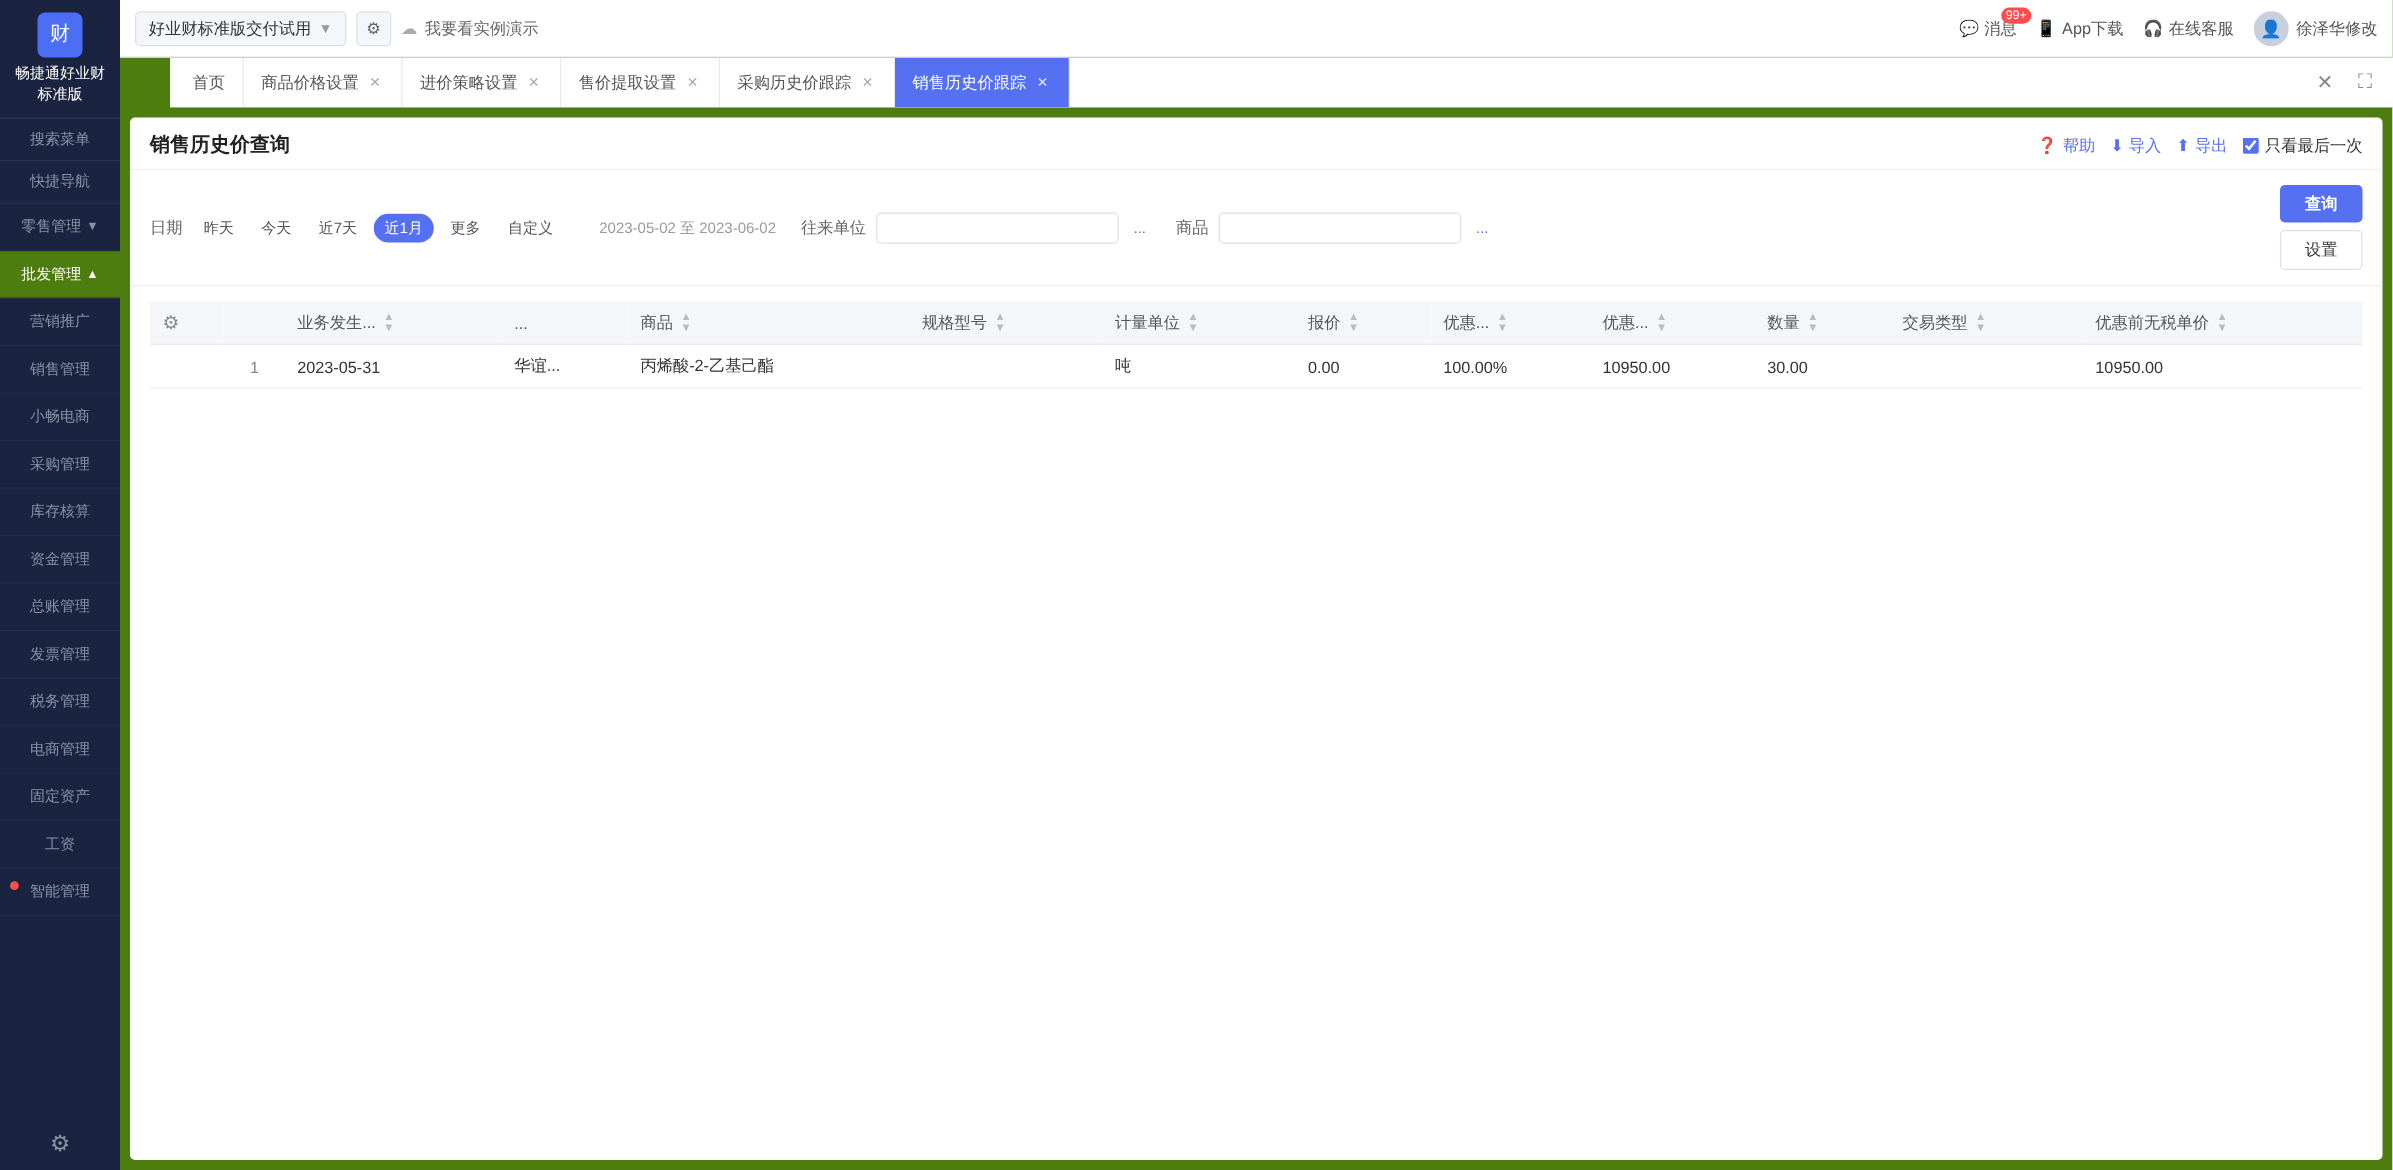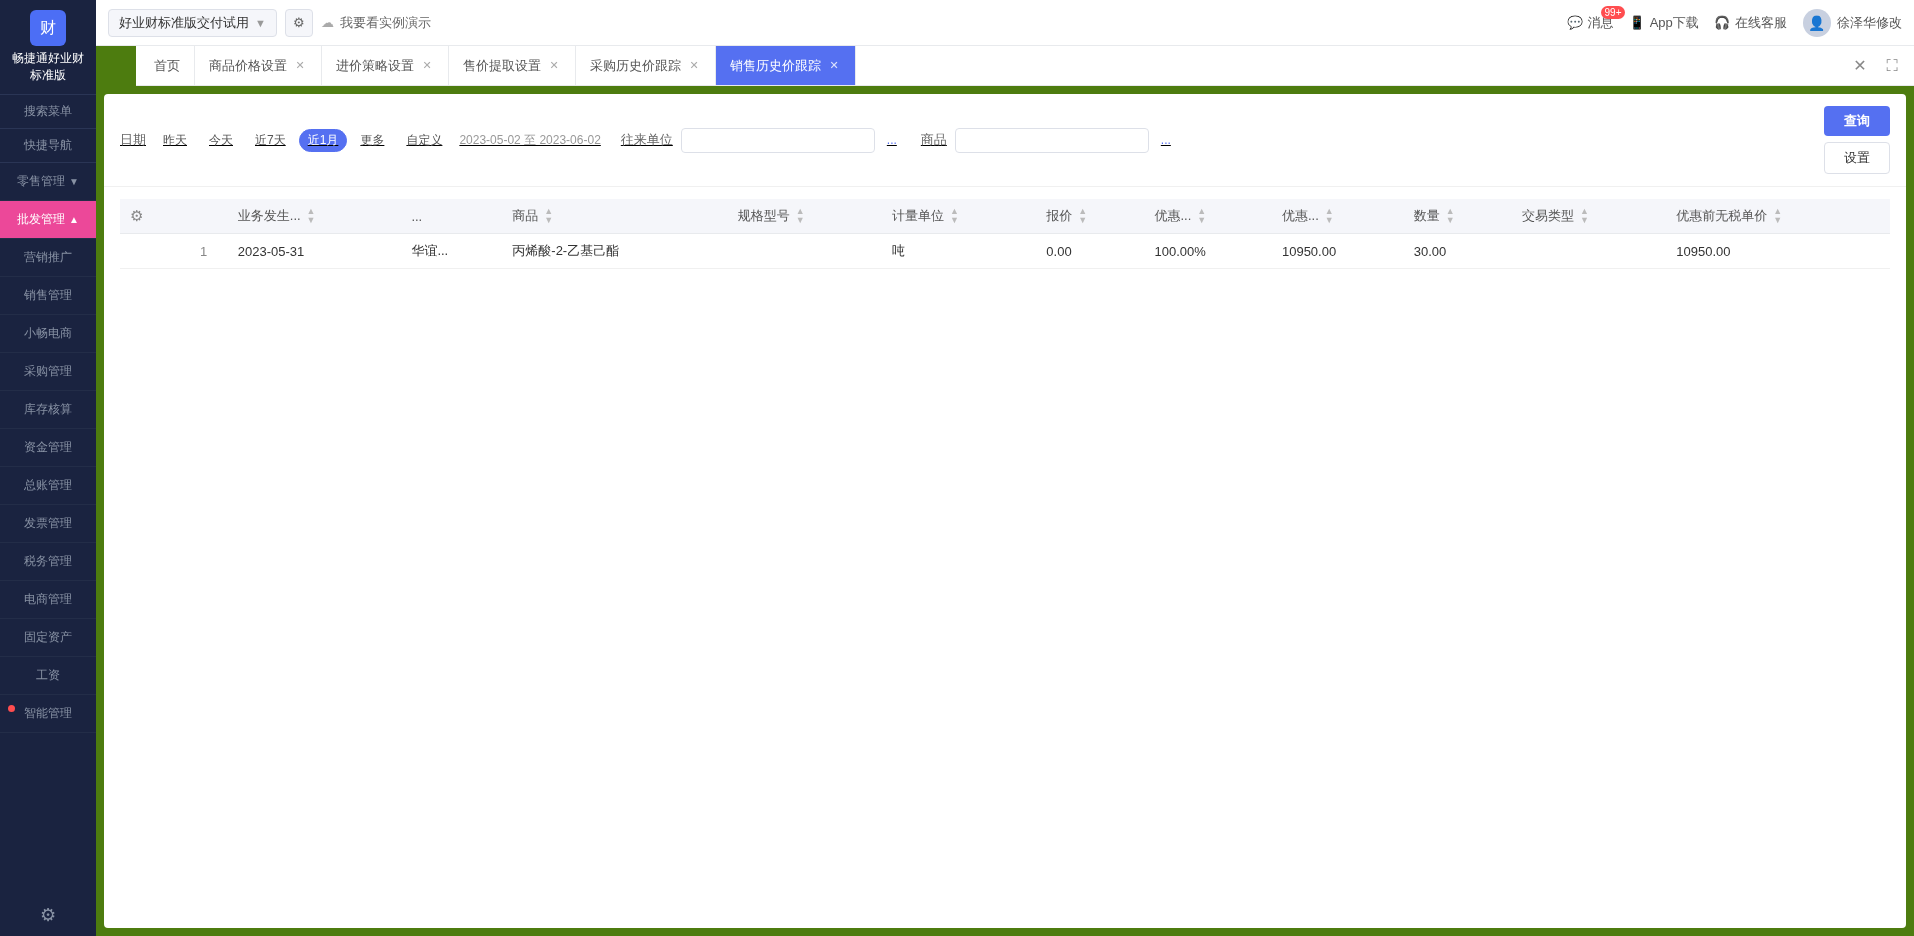--- a/index.html
+++ b/index.html
@@ -50,21 +50,21 @@
       text-align: center;
       cursor: pointer;
       font-size: 12px;
       color: #8892a4;
       border-bottom: 1px solid #232d48;
       display: flex;
       flex-direction: column;
       align-items: center;
       gap: 3px;
     }
-    .sidebar-nav-item.active { color: #fff; background: #ec4899; justify-content: flex-end; }
+    .sidebar-nav-item.active { color: #fff; background: #4d7c0f; justify-content: flex-end; }
     .sidebar-nav-item.has-dot { position: relative; }
     .sidebar-nav-item.has-dot::before {
       content: '';
       width: 7px; height: 7px;
       background: #ff4d4f;
       border-radius: 50%;
       position: absolute;
       left: 8px;
       top: 10px;
     }
@@ -312,21 +312,20 @@
       display: flex;
       align-items: center;
       gap: 20px;
       border-bottom: 1px solid #f0f0f0;
       flex-wrap: wrap;
     }
     .filter-group {
       display: flex;
       align-items: center;
       gap: 8px;
-      text-decoration: underline;
     }
     .filter-label {
       color: #666;
       font-size: 13px;
       white-space: nowrap;
     }
     .date-buttons {
       display: flex;
       align-items: center;
       gap: 4px;
@@ -342,21 +341,21 @@
     }
     .date-btn.active {
       background: #5570f1;
       color: #fff;
       border-color: #5570f1;
       border-radius: 12px;
     }
     .date-range-text {
       font-size: 12px;
       color: #999;
-      margin-left: 0;
+      margin-left: 20px;
     }
     .filter-input {
       border: 1px solid #dde0e8;
       border-radius: 4px;
       padding: 4px 8px;
       font-size: 13px;
       min-width: 120px;
       color: #333;
     }
     .filter-more {
@@ -577,20 +576,41 @@
       <span class="close-icon">✕</span>
     </div>
     <div class="tabs-bar-controls">
       <button>✕</button>
       <button>⛶</button>
     </div>
   </div>
 
   <div class="content-area">
 
+    <div class="page-header">
+      <h1 class="page-title">销售历史价查询</h1>
+      <div class="page-actions">
+        <div class="action-link">
+          <span>❓</span>
+          <span>帮助</span>
+        </div>
+        <div class="action-link">
+          <span>⬇</span>
+          <span>导入</span>
+        </div>
+        <div class="action-link">
+          <span>⬆</span>
+          <span>导出</span>
+        </div>
+        <label class="checkbox-item">
+          <input type="checkbox" checked="" style="">
+          <span>只看最后一次</span>
+        </label>
+      </div>
+    </div>
 
     <div class="filter-area">
       <div class="filter-group">
         <span class="filter-label">日期</span>
         <div class="date-buttons">
           <button class="date-btn">昨天</button>
           <button class="date-btn">今天</button>
           <button class="date-btn">近7天</button>
           <button class="date-btn active">近1月</button>
           <button class="date-btn">更多</button>

